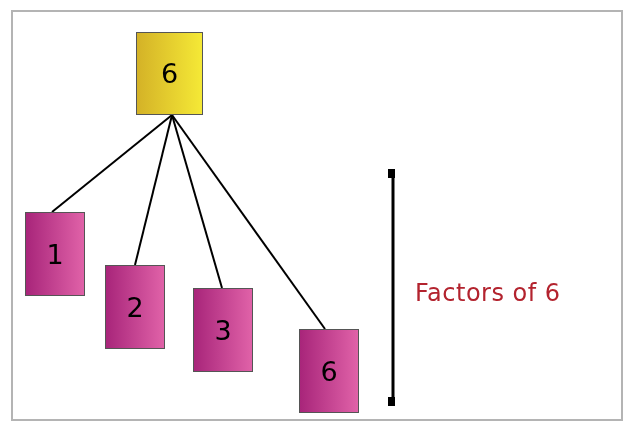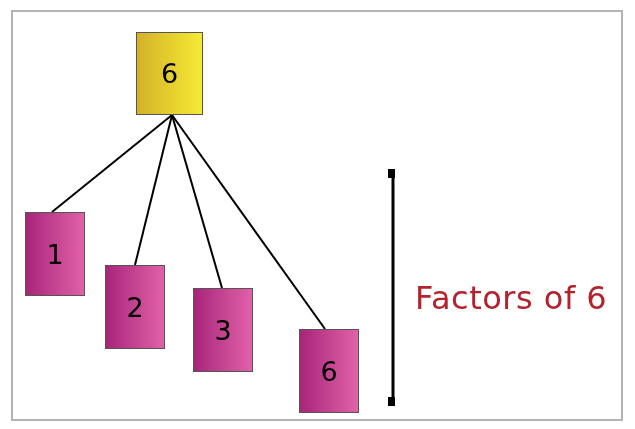--- a/index.html
+++ b/index.html
@@ -6,21 +6,21 @@
     body { width: 635px; height: 429px; position: relative; overflow: hidden;
            font-family: "DejaVu Sans", sans-serif; }
     .frame { position: absolute; left: 11px; top: 10px; width: 608px; height: 407px;
              border: 2px solid #b4b4b4; background: #ffffff; box-sizing: content-box; }
     svg.links { position: absolute; left: 0; top: 0; width: 635px; height: 429px; }
     .node { position: absolute; box-sizing: border-box; border: 1px solid #555555;
             display: flex; align-items: center; justify-content: center;
             font-size: 27px; color: #000000; }
     .node.root { background: linear-gradient(to right, #d4b227, #f5e936); }
     .node.child { background: linear-gradient(to right, #a8257a, #e062a8); }
-    .label { position: absolute; left: 415px; top: 279px; font-size: 32px;
+    .label { position: absolute; left: 415px; top: 279px; font-size: 24px;
              color: #b3232e; white-space: nowrap; letter-spacing: 0.5px; }
   </style>
 </head>
 <body>
 
 <div class="frame"></div>
 
 <svg class="links" viewBox="0 0 635 429">
   <g stroke="#000000" stroke-width="2" fill="none">
     <line x1="172" y1="115" x2="52" y2="212"></line>

